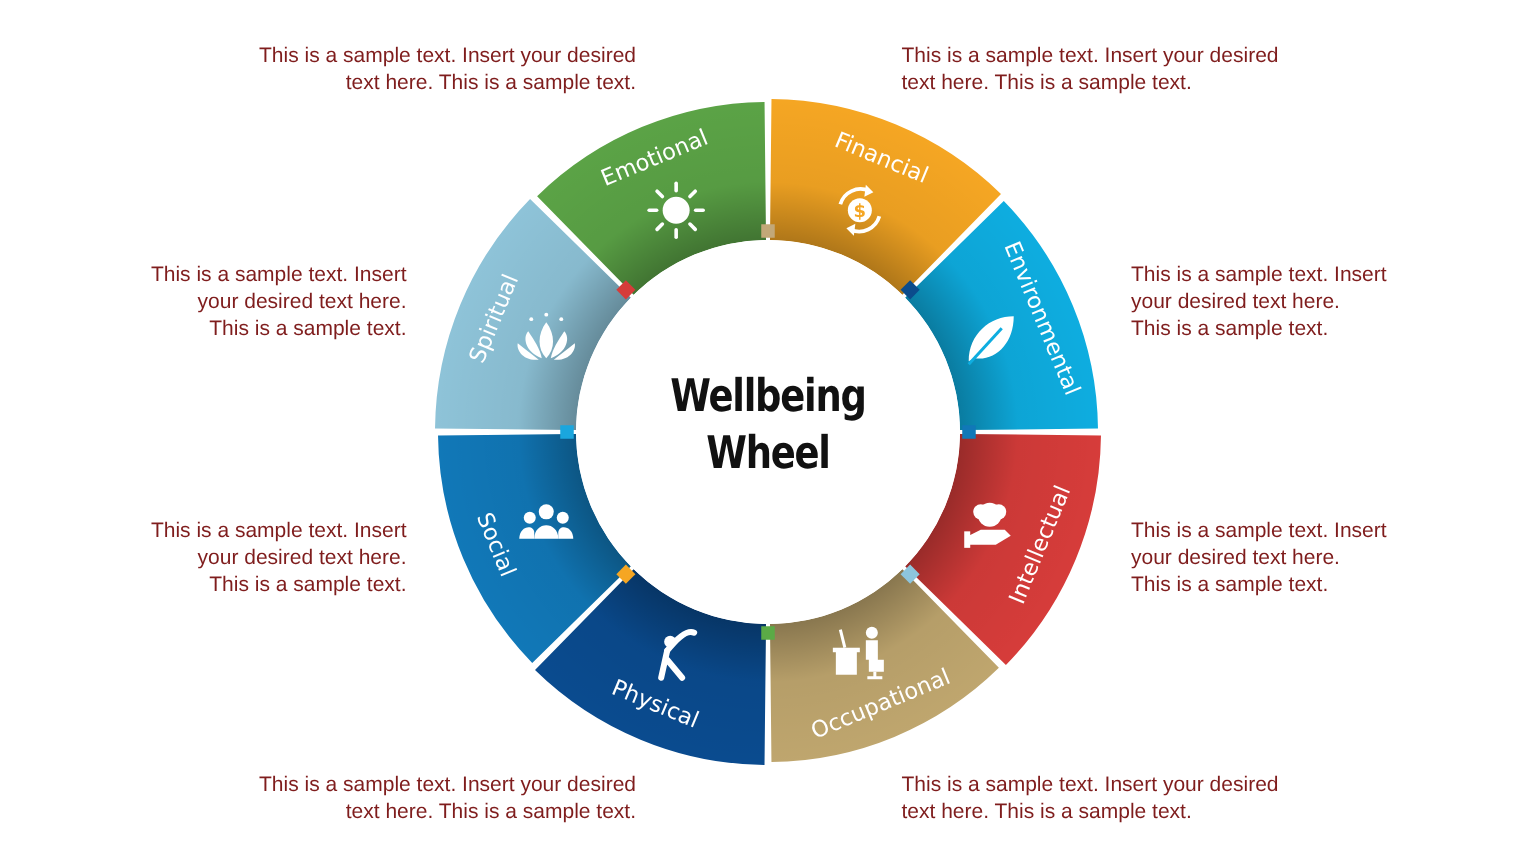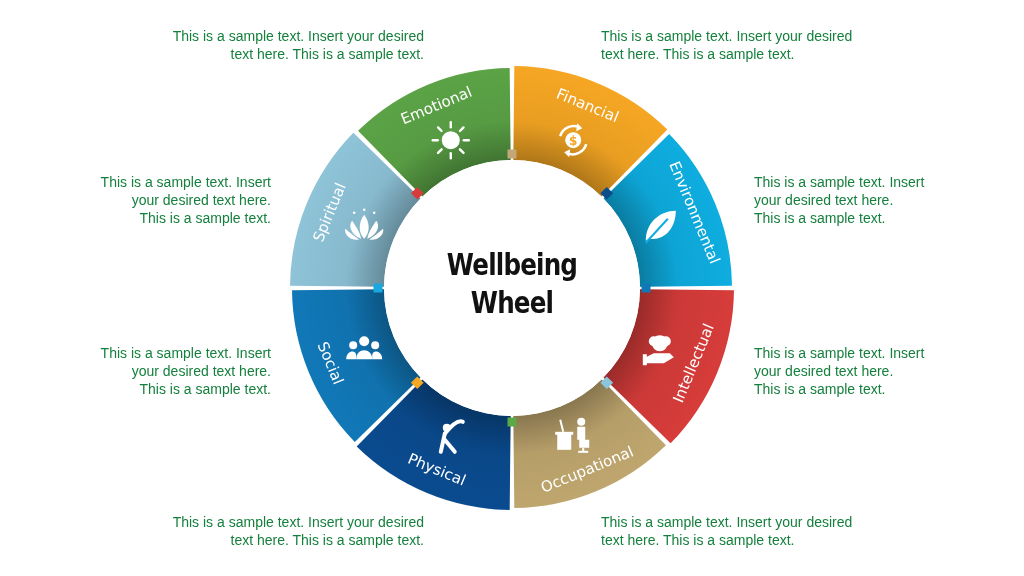--- a/index.html
+++ b/index.html
@@ -1,18 +1,18 @@
 <!DOCTYPE html>
 <html><head>
 <meta charset="utf-8">
 <style>
   html, body { margin: 0; padding: 0; background: #ffffff; }
   body { width: 1024px; height: 576px; position: relative; overflow: hidden;
          font-family: "Liberation Sans", "DejaVu Sans", sans-serif; }
-  .desc { position: absolute; font-size: 14px; line-height: 18px; color: #15803d; }
+  .desc { position: absolute; font-size: 14px; line-height: 18px; color: #7f1d1d; }
   .desc.right-align { text-align: right; }
   .desc.left-align { text-align: left; }
   #wheel { position: absolute; left: 0; top: 0; }
   .title { position: absolute; left: 412px; top: 246px; width: 200px; text-align: center;
            font-family: "DejaVu Sans", sans-serif; font-weight: bold; font-size: 30px;
            line-height: 38px; color: #111111; letter-spacing: -1px; transform: scaleX(0.82); }
 </style>
 </head>
 <body>
 

